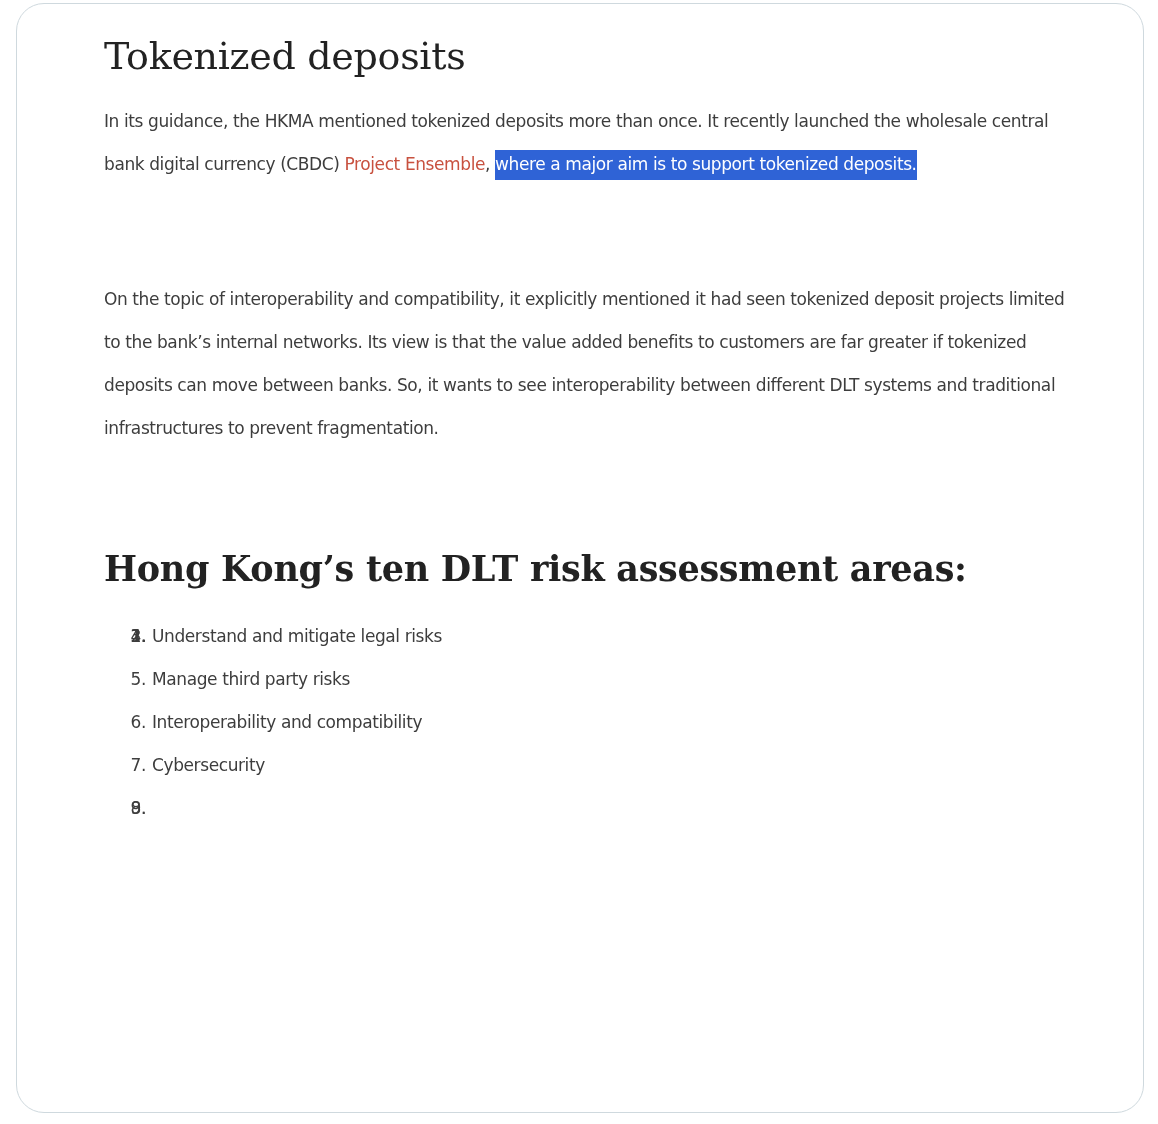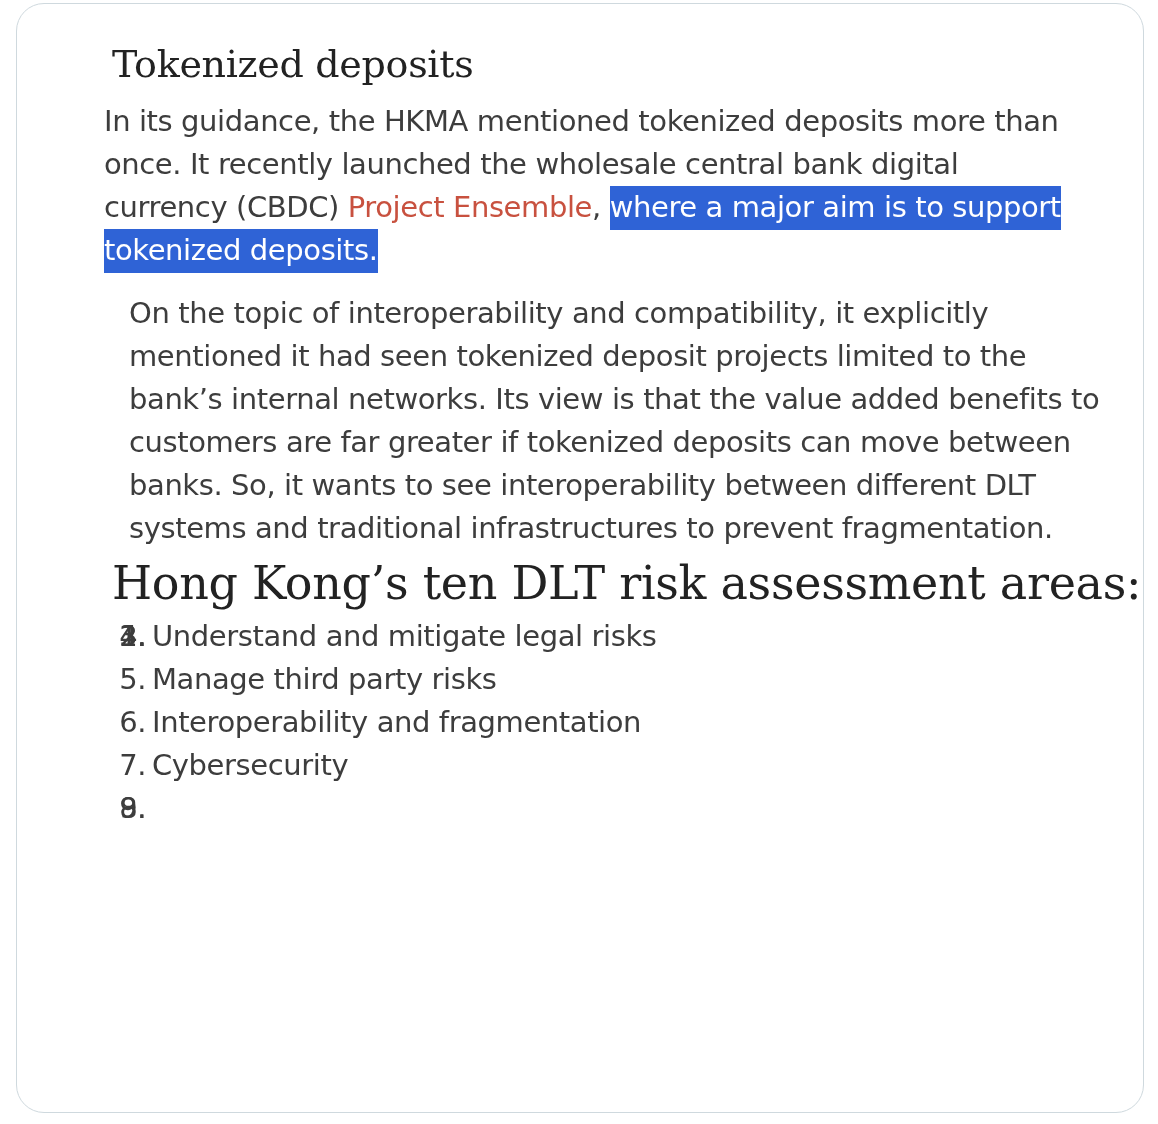--- a/index.html
+++ b/index.html
@@ -4,30 +4,30 @@
 <style>
   html, body { margin: 0; padding: 0; background: #ffffff; }
   body { width: 1158px; height: 1124px; position: relative; overflow: hidden; }
   .card {
     position: absolute; left: 16px; top: 3px; width: 1128px; height: 1110px;
     border: 1.5px solid #cfd9de; border-radius: 28px; box-sizing: border-box; background: #fff;
   }
   .content { position: absolute; left: 104px; top: 0; width: 1000px; color: #3d3d3d; }
   h2 {
     font-family: "DejaVu Serif", serif; font-weight: normal; color: #222;
-    margin: 8px; letter-spacing: -0.3px; text-align: center;
+    margin: 0; letter-spacing: -0.3px; text-align: center;
   }
   .h-1 { position: absolute; top: 34px; font-size: 38px; white-space: nowrap; }
-  .h-2 { position: absolute; top: 548px; font-size: 46px; white-space: nowrap; }
+  .h-2 { position: absolute; top: 548px; font-size: 35px; white-space: nowrap; font-weight: bold; }
   p, li {
-    font-family: "DejaVu Sans", sans-serif; font-size: 29px; line-height: 43px;
+    font-family: "DejaVu Sans", sans-serif; font-size: 17px; line-height: 43px;
     margin: 0; letter-spacing: -0.4px;
   }
   .p-1 { position: absolute; top: 100px; width: 960px; }
-  .p-2 { position: absolute; top: 292px; width: 980px; margin-left: 25px; }
+  .p-2 { position: absolute; top: 278px; width: 980px; }
   a.link { color: #c8513f; text-decoration: none; }
   .sel { background: #2f63d6; color: #fff; padding: 4px 0 6px 0; }
   ol { position: absolute; top: 615px; left: 48px; margin: 0; padding: 0; list-style: none; width: 960px; }
   ol li { position: relative; padding-left: 0; }
   ol li .num { position: absolute; right: 100%; margin-right: 6px; white-space: nowrap; }
 </style>
 </head>
 <body>
 
 <div class="card"></div>
@@ -40,18 +40,18 @@
   <p class="p-2">On the topic of interoperability and compatibility, it explicitly mentioned it had seen tokenized deposit projects limited to the bank’s internal networks. Its view is that the value added benefits to customers are far greater if tokenized deposits can move between banks. So, it wants to see interoperability between different DLT systems and traditional infrastructures to prevent fragmentation.</p>
 
   <h2 class="h-2">Hong Kong’s ten DLT risk assessment areas:</h2>
 
   <ol>
     <li><span class="num">1.</span></li>
     <li><span class="num">2.</span></li>
     <li><span class="num">3.</span></li>
     <li><span class="num">4.</span><span>Understand and mitigate legal risks</span></li>
     <li><span class="num">5.</span><span>Manage third party risks</span></li>
-    <li><span class="num">6.</span><span>Interoperability and fragmentation</span></li>
+    <li><span class="num">6.</span><span>Interoperability and compatibility</span></li>
     <li><span class="num">7.</span><span>Cybersecurity</span></li>
     <li><span class="num">8.</span></li>
     <li><span class="num">9.</span></li>
   </ol>
 </div>
 
 </body></html>

